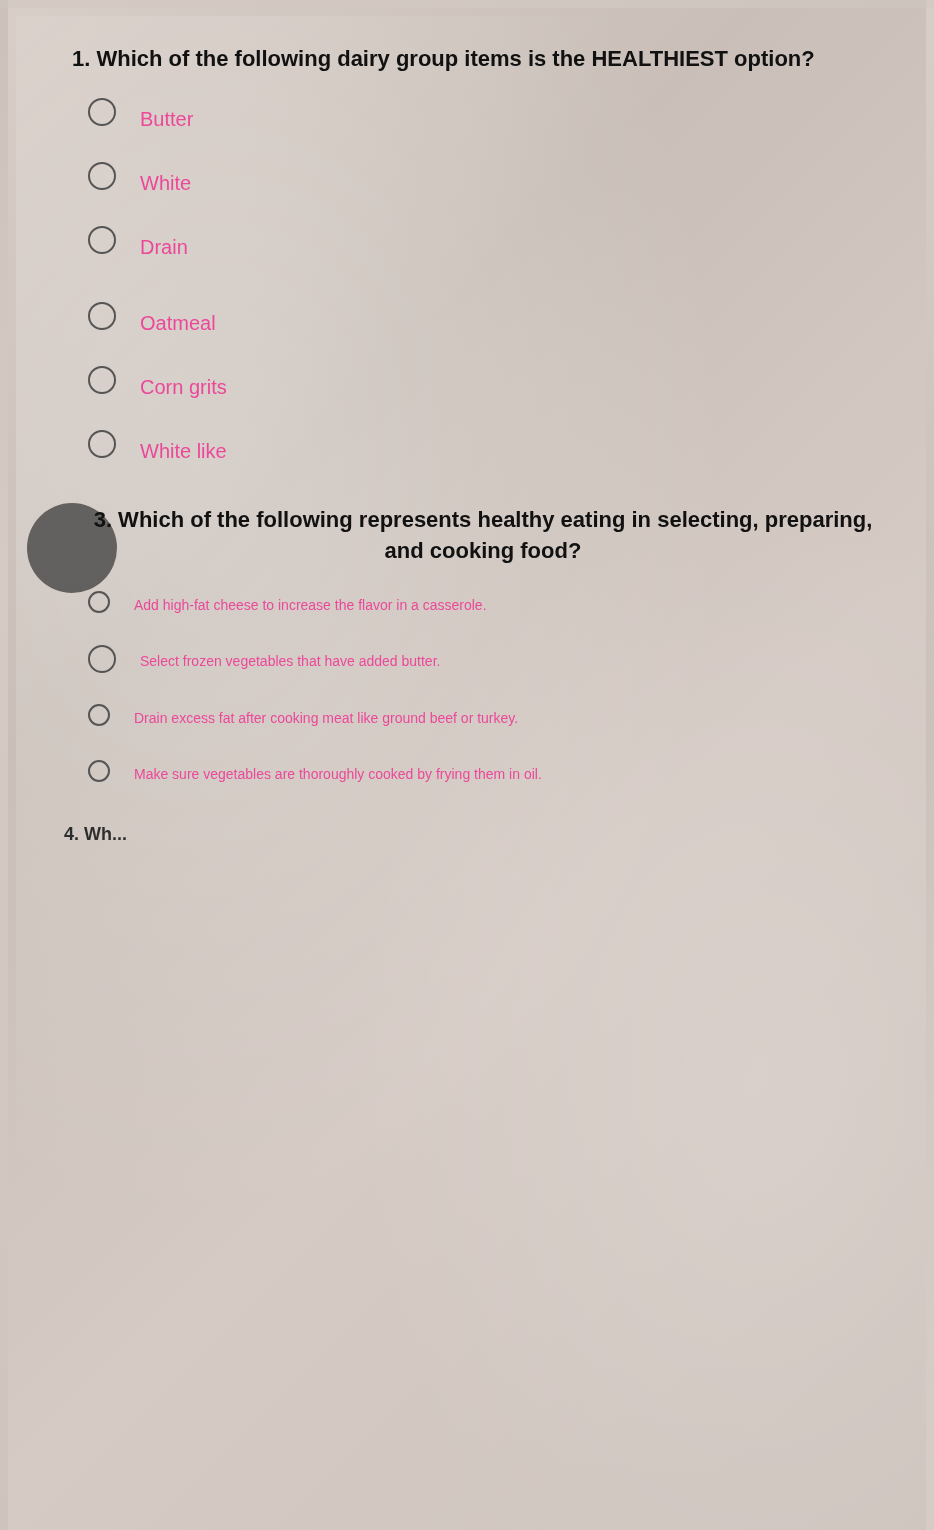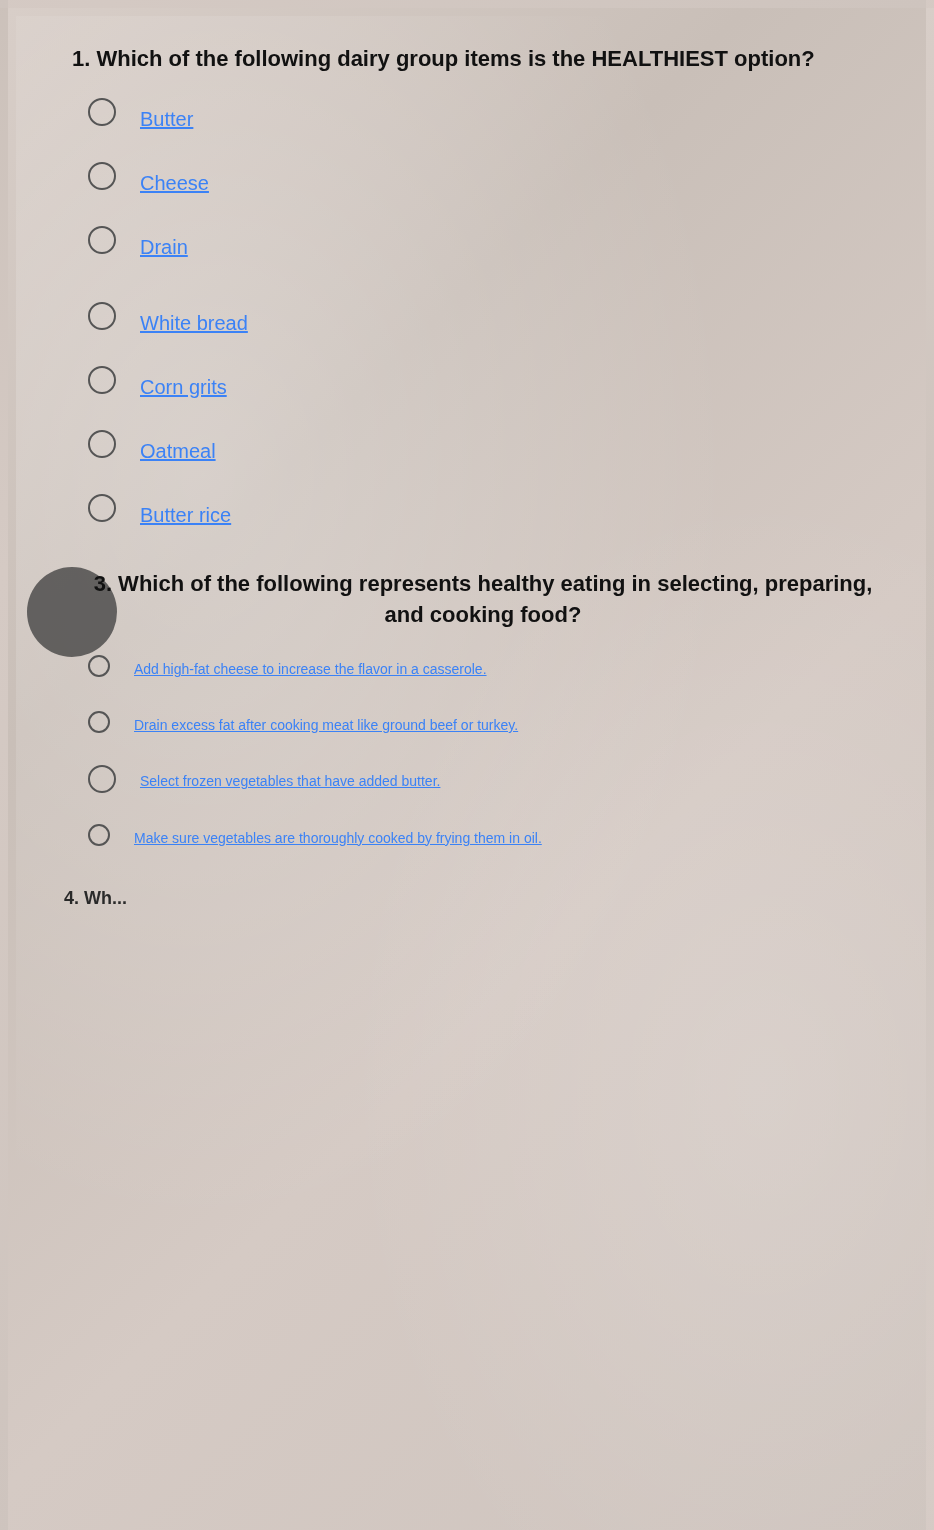--- a/index.html
+++ b/index.html
@@ -71,23 +71,22 @@
 
     .radio-circle.small {
       width: 22px;
       height: 22px;
       margin-top: 3px;
     }
 
     .option-label {
       font-size: 20px;
       font-weight: 400;
-      color: #3b82f6;
+      color: #ec4899;
       line-height: 1.4;
-      text-decoration: underline;
     }
 
     .option-label.small {
       font-size: 14px;
     }
 
     
     .q3-accent {
       position: absolute;
       left: -45px;
@@ -126,65 +125,61 @@
 
 <div class="question-block">
   <div class="question-text">1. Which of the following dairy group items is the HEALTHIEST option?</div>
   <ul class="options-list">
     <li class="option-item">
       <div class="radio-circle"></div>
       <span class="option-label">Butter</span>
     </li>
     <li class="option-item">
       <div class="radio-circle"></div>
-      <span class="option-label">Cheese</span>
+      <span class="option-label">White</span>
     </li>
     <li class="option-item">
       <div class="radio-circle"></div>
       <span class="option-label">Drain</span>
     </li>
   </ul>
 </div>
 
 <div class="question-block">
   <ul class="options-list">
     <li class="option-item">
       <div class="radio-circle"></div>
-      <span class="option-label">White bread</span>
+      <span class="option-label">Oatmeal</span>
     </li>
     <li class="option-item">
       <div class="radio-circle"></div>
       <span class="option-label">Corn grits</span>
     </li>
     <li class="option-item">
       <div class="radio-circle"></div>
-      <span class="option-label">Oatmeal</span>
-    </li>
-    <li class="option-item">
-      <div class="radio-circle"></div>
-      <span class="option-label">Butter rice</span>
+      <span class="option-label">White like</span>
     </li>
   </ul>
 </div>
 
 <div class="question-block q3">
   <div class="q3-accent"></div>
   <div class="question-text">3. Which of the following represents healthy eating in selecting, preparing, and cooking food?</div>
   <ul class="options-list">
     <li class="option-item">
       <div class="radio-circle small"></div>
       <span class="option-label small">Add high-fat cheese to increase the flavor in a casserole.</span>
     </li>
     <li class="option-item">
+      <div class="radio-circle"></div>
+      <span class="option-label small">Select frozen vegetables that have added butter.</span>
+    </li>
+    <li class="option-item">
       <div class="radio-circle small"></div>
       <span class="option-label small">Drain excess fat after cooking meat like ground beef or turkey.</span>
-    </li>
-    <li class="option-item">
-      <div class="radio-circle"></div>
-      <span class="option-label small">Select frozen vegetables that have added butter.</span>
     </li>
     <li class="option-item">
       <div class="radio-circle small"></div>
       <span class="option-label small">Make sure vegetables are thoroughly cooked by frying them in oil.</span>
     </li>
   </ul>
 </div>
 
 <div class="bottom-hint">4. Wh...</div>
 

